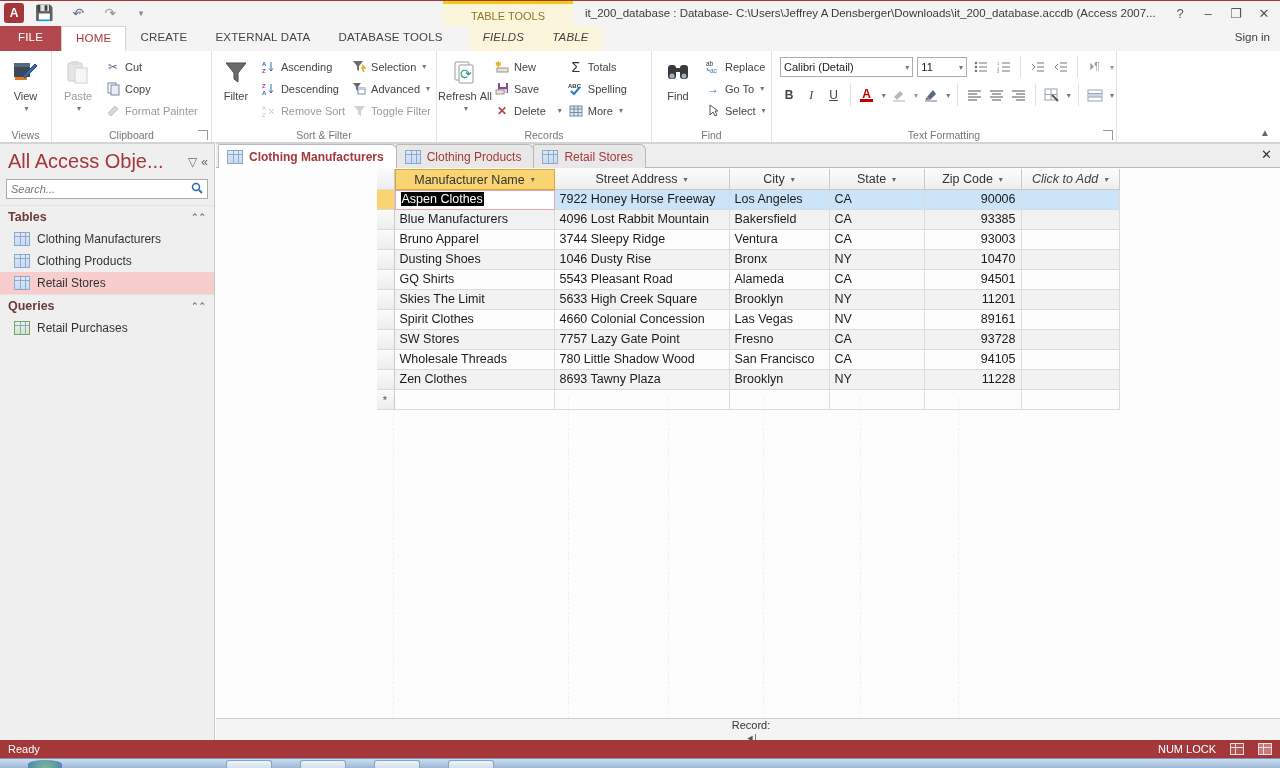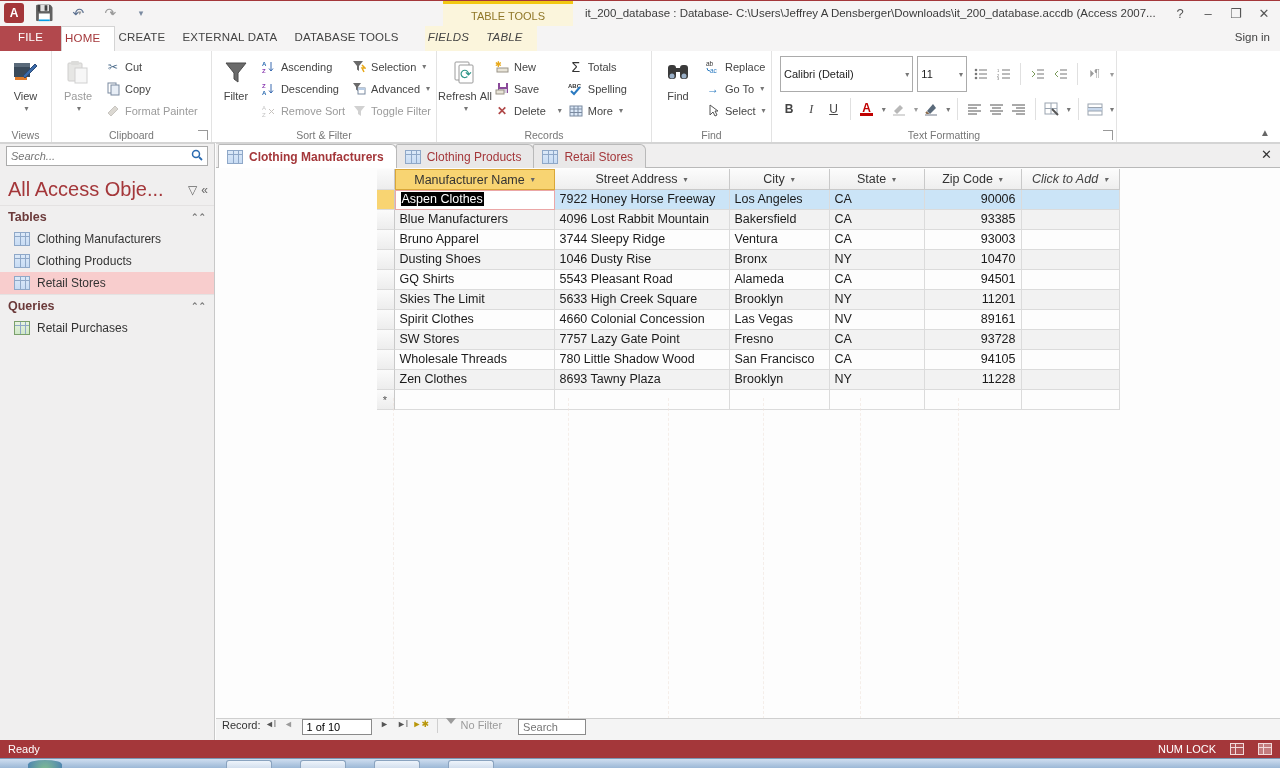--- a/index.html
+++ b/index.html
@@ -13,40 +13,40 @@
   .app-logo { width:20px; height:20px; background:#a4373a; border-radius:3px; color:#fff; font-weight:bold; font-size:12px; display:flex; align-items:center; justify-content:center; }
   .save-glyph { color:#7719aa; font-size:15px; }
   .dd-tiny { font-size:7px; color:#9a9a9a; margin-left:-6px; }
   .ctx-chip { position:absolute; left:443px; top:0; width:130px; height:26px; background:#fbf5dc; border-top:3px solid #f2c811; text-align:center; font-size:11px; color:#8f7728; padding-top:6px; }
   #title-text { position:absolute; left:585px; top:6px; width:570px; font-size:11.5px; color:#3b3b3b; white-space:nowrap; overflow:hidden; }
   .win-controls { position:absolute; right:2px; top:0; display:flex; }
   .win-btn { width:28px; height:24px; display:flex; align-items:center; justify-content:center; font-size:13px; color:#555; }
 
   
   #tabrow { position:absolute; left:0; top:26px; width:1280px; height:25px; background:#f5f4f4; display:flex; align-items:flex-end; }
-  .rtab { height:25px; padding:5px 14px 0 3px; font-size:11.5px; color:#444; letter-spacing:.2px; }
+  .rtab { height:25px; padding:5px 14px 0 14px; font-size:11.5px; color:#444; letter-spacing:.2px; }
   .rtab.file { background:#b2484d; color:#fff; padding:5px 18px 0 18px; }
   .rtab.active { background:#fff; color:#a4373a; border:1px solid #d4d4d4; border-bottom:none; }
   .ctx-tabs { height:25px; background:#fbf5dc; display:flex; }
   #signin { position:absolute; right:10px; top:31px; font-size:11.5px; color:#444; }
 
   
   #ribbon { position:absolute; left:0; top:51px; width:1280px; height:92px; background:#fff; border-bottom:1px solid #d4d4d4; display:flex; }
   .rgroup { position:relative; height:100%; padding:3px 2px 14px 2px; border-right:1px solid #e3e3e3; display:flex; align-items:flex-start; }
   .rgroup-label { position:absolute; bottom:1px; left:0; right:0; text-align:center; font-size:10.5px; color:#777; }
   .dlg-launch { position:absolute; bottom:2px; right:3px; width:10px; height:10px; border-left:1px solid #999; border-bottom:1px solid #999; transform:rotate(180deg); font-size:8px; color:#888; }
   .bigbtn { width:48px; display:flex; flex-direction:column; align-items:center; padding-top:4px; gap:2px; font-size:11px; color:#444; text-align:center; }
   .bigbtn .ic { width:30px; height:30px; display:flex; align-items:center; justify-content:center; }
   .smallcol { display:flex; flex-direction:column; justify-content:flex-start; padding-top:4px; gap:5px; }
   .smallbtn { display:flex; align-items:center; gap:4px; height:17px; font-size:11px; color:#444; white-space:nowrap; padding:0 3px; }
   .smallbtn .ic { width:16px; height:16px; display:flex; align-items:center; justify-content:center; font-size:12px; }
   .grayed { color:#9b9b9b !important; }
   .grayed .ic { opacity:.45; filter:grayscale(80%); }
   .dd { font-size:8px; color:#777; margin-left:2px; }
-  .combo { height:36px; background:#fff; border:1px solid #ababab; display:flex; align-items:center; font-size:11px; color:#222; padding:0 3px; }
+  .combo { height:20px; background:#fff; border:1px solid #ababab; display:flex; align-items:center; font-size:11px; color:#222; padding:0 3px; }
   .combo .dd { margin-left:auto; }
   .tf-iconbtn { width:20px; height:20px; display:flex; align-items:center; justify-content:center; font-size:12px; color:#444; }
   .vsep { width:1px; height:22px; background:#e0e0e0; margin:0 3px; align-self:center; }
   #ribbon-collapse { position:absolute; right:10px; bottom:4px; font-size:10px; color:#666; }
 
   
   #main { position:absolute; left:0; top:143px; width:1280px; height:597px; background:#fdfdfd; }
 
   
   #navpane { position:absolute; left:0; top:0; width:215px; height:597px; background:#f0efef; border-right:1px solid #c8c8c8; border-top:1px solid #d4d4d4; }
@@ -84,21 +84,21 @@
   .rowsel.cur { background:#f8d472; }
   .row-even .ds-cell { background:#f2f2f2; }
   .row-sel .ds-cell { background:#cbe4f7; }
   .cell-edit { background:#fff !important; border:1px solid #eba7a7 !important; padding-top:1px !important; }
   .cell-edit .seltext { background:#000; color:#fff; padding:0 1px; }
   .zip { text-align:right; }
   #ds-ghost-cols { position:absolute; left:18px; top:229px; bottom:0; display:flex; opacity:.55; pointer-events:none; }
   .ghost-col { border-right:1px dashed #efe2da; height:100%; }
 
   
-  #recordnav { position:absolute; left:0; bottom:0; width:100%; height:22px; background:#f4f4f4; border-top:1px solid #cfcfcf; display:flex; padding-left:6px; gap:2px; font-size:11px; color:#333; }
+  #recordnav { position:absolute; left:0; bottom:0; width:100%; height:22px; background:#f4f4f4; border-top:1px solid #cfcfcf; display:flex; align-items:center; padding-left:6px; gap:2px; font-size:11px; color:#333;flex-direction:column; }
   .rn-btn { width:16px; text-align:center; color:#555; font-size:9px; }
   .rn-box { width:70px; height:16px; background:#fff; border:1px solid #8a8a8a; font-size:11px; padding:1px 4px; margin:0 3px; }
   .rn-sep { width:1px; height:14px; background:#cfcfcf; margin:0 6px; }
   .rn-search { width:68px; height:16px; background:#fff; border:1px solid #8a8a8a; font-size:11px; padding:1px 4px; color:#222; font-family:"Liberation Sans",sans-serif; }
   .funnel { display:inline-block; width:0; height:0; border-left:5px solid transparent; border-right:5px solid transparent; border-top:6px solid #9b9b9b; position:relative; top:-1px; }
 
   
   #statusbar { position:absolute; left:0; top:740px; width:1280px; height:18px; background:#a4373a; color:#fff; display:flex; align-items:center; font-size:11px; padding:0 8px; }
   #status-right { margin-left:auto; display:flex; align-items:center; gap:14px; }
   .view-ic { width:14px; height:12px; border:1px solid #f2d9da; position:relative; background:rgba(255,255,255,.15); }
@@ -500,31 +500,31 @@
   </div>
 
   <div style="flex:1; position:relative;">
     <div id="ribbon-collapse">▲</div>
   </div>
 </div>
 
 <div id="main">
 
   <div id="navpane">
+    <div id="nav-title-row">
+      <div id="nav-title">All Access Obje...</div>
+      <span class="nav-title-ic">▽</span>
+      <span class="nav-title-ic">«</span>
+    </div>
     <div id="nav-search-row">
       <input id="nav-search-input" placeholder="Search..." style="">
       <span style="padding:0 4px;"><svg width="12" height="12" viewBox="0 0 12 12">
             <circle cx="5" cy="5" r="3.5" fill="none" stroke="#2a6ab0" stroke-width="1.5"></circle>
             <path d="M8 8 L11 11" stroke="#2a6ab0" stroke-width="1.8"></path>
           </svg></span>
-    </div>
-    <div id="nav-title-row">
-      <div id="nav-title">All Access Obje...</div>
-      <span class="nav-title-ic">▽</span>
-      <span class="nav-title-ic">«</span>
     </div>
     <div id="nav-sections">
         <div class="nav-section-hdr">
           <span>Tables</span>
           <span class="nav-chevrons">⌃⌃</span>
         </div>
         <div class="nav-item">
           <span class="tbl-ic"></span>
           <span>Clothing Manufacturers</span>
         </div>

